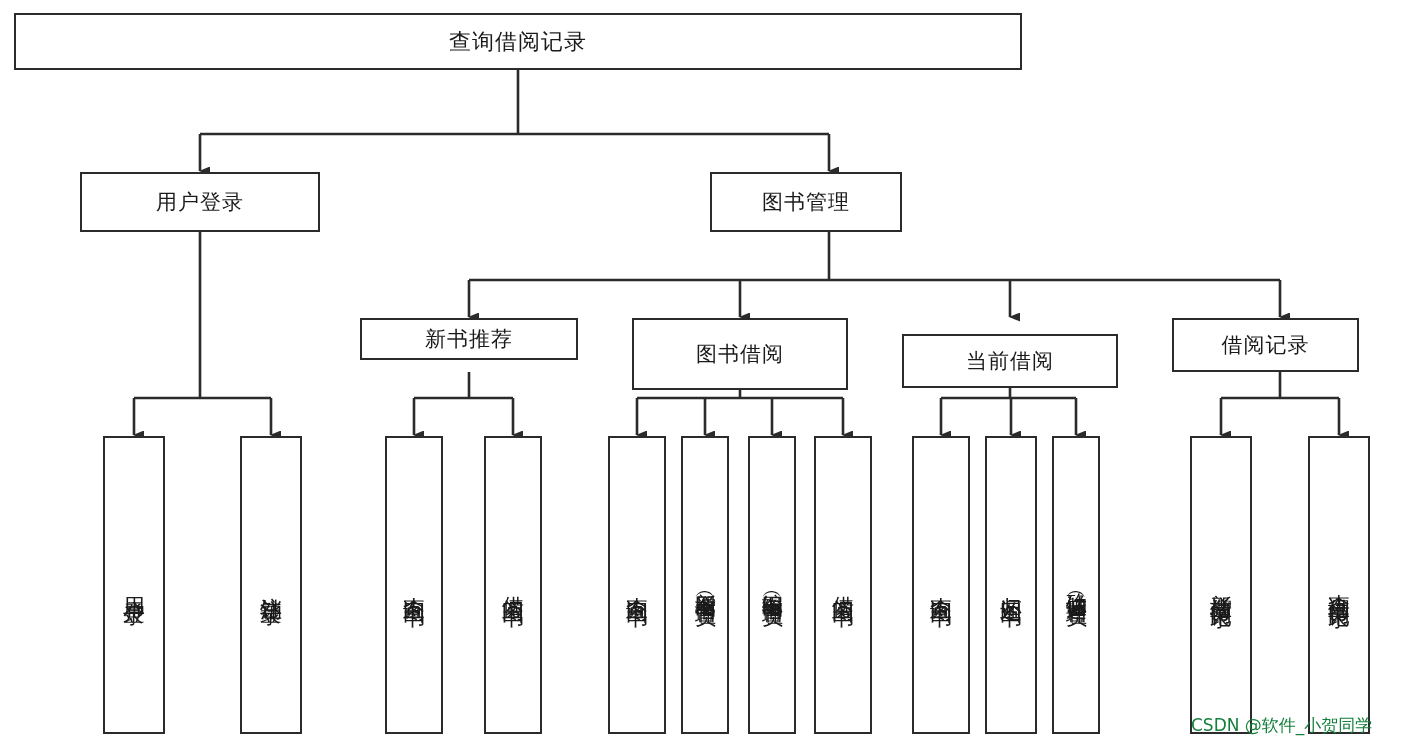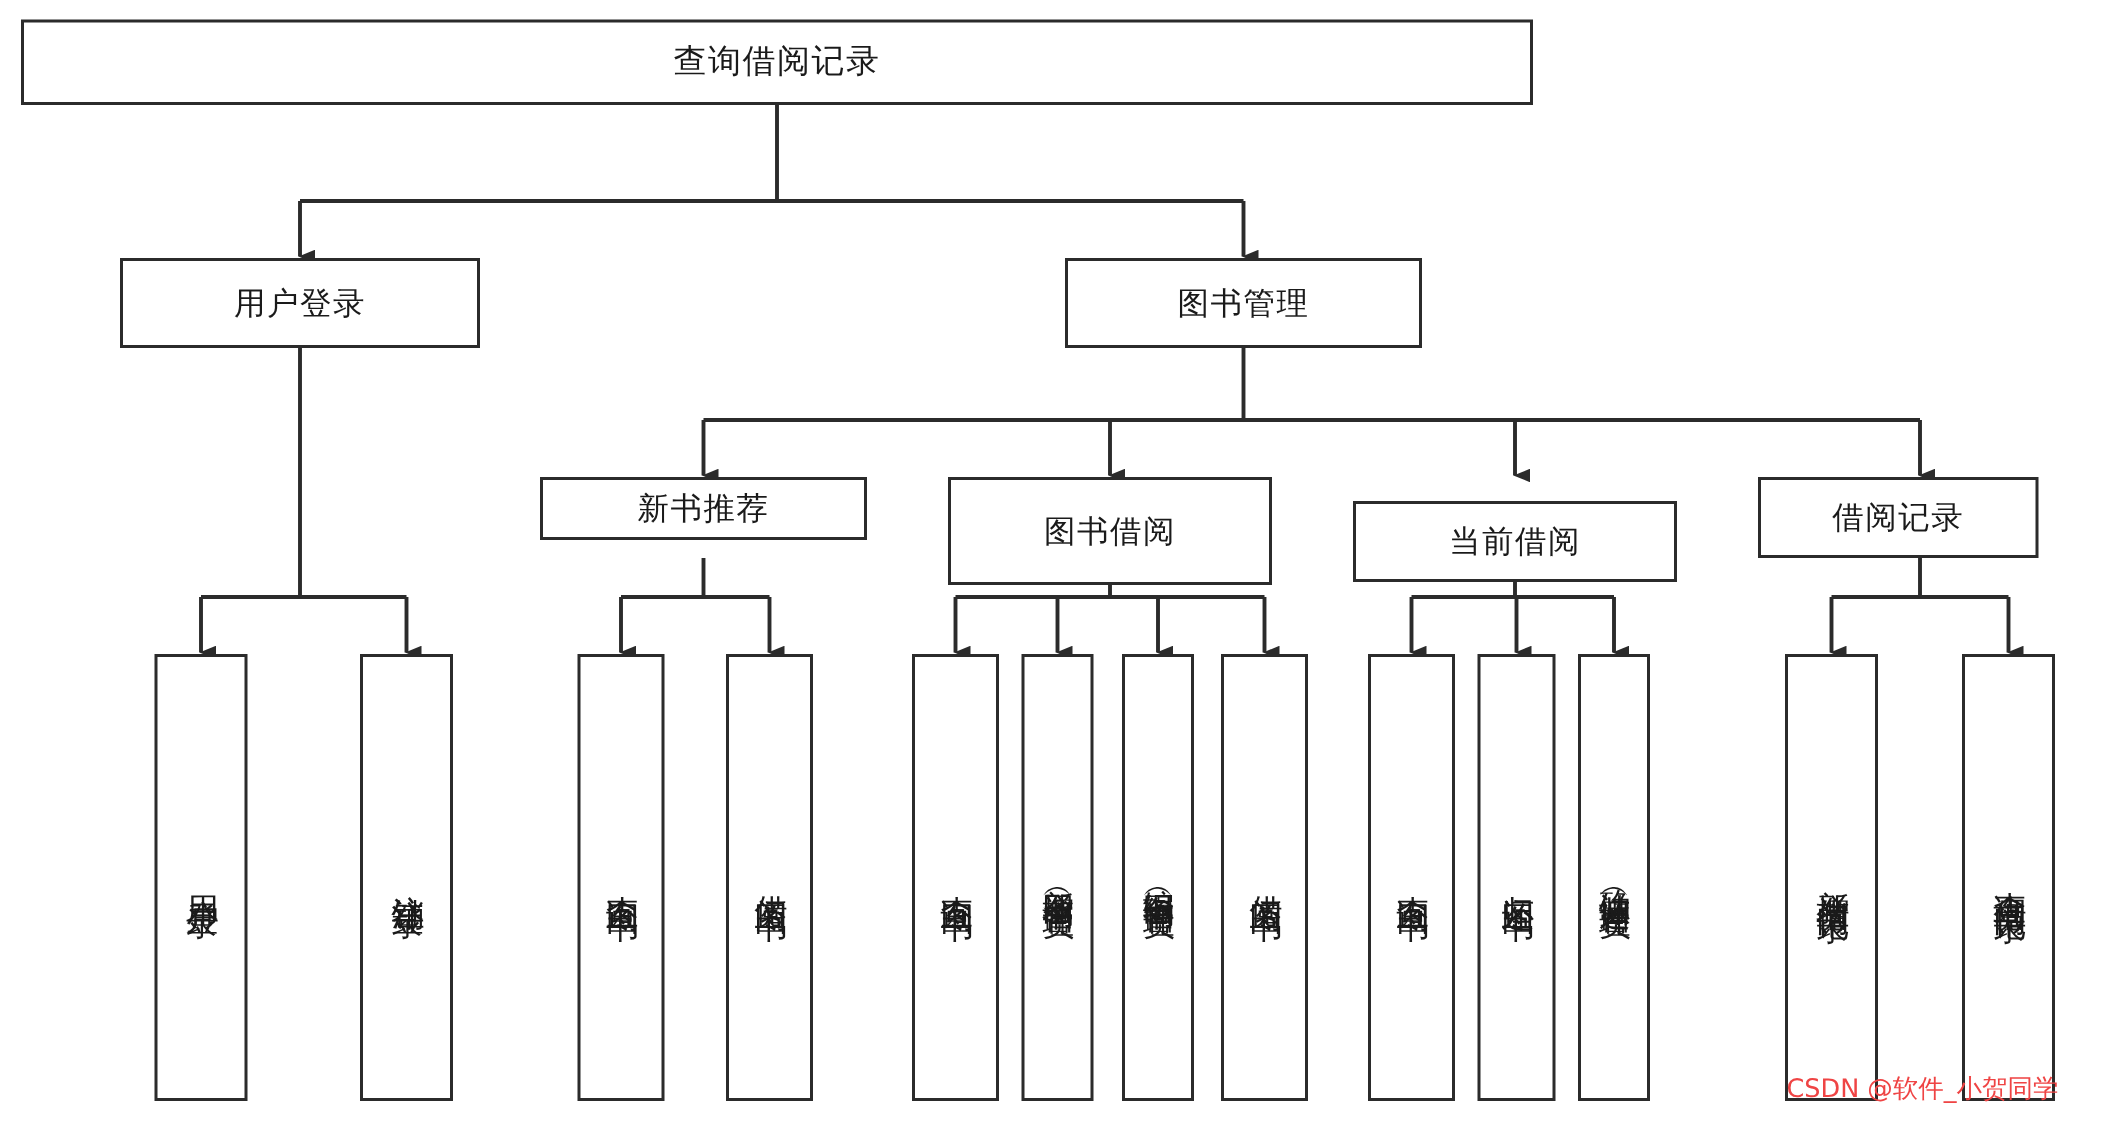--- a/index.html
+++ b/index.html
@@ -61,21 +61,21 @@
   }
   .v-label.narrow {
     font-size: 21px;
     letter-spacing: 2px;
   }
   #watermark {
     position: absolute;
     left: 1191px;
     top: 714px;
     font-size: 17px;
-    color: #ef4444;
+    color: #15803d;
     white-space: nowrap;
     font-family: "DejaVu Sans", "Liberation Sans", sans-serif;
     pointer-events: none;
   }
 </style>
 </head>
 <body>
 
 <div id="canvas">
   <svg id="edges" viewBox="0 0 1405 747" xmlns="http://www.w3.org/2000/svg">
@@ -121,21 +121,21 @@
       </g>
   </svg>
 
   <div id="nodes-layer">
       <div class="node tier0" style="left: 14px; top: 13px; width: 1008px; height: 57px;">
         <span class="node-label h-label">查询借阅记录</span>
       </div>
       <div class="node tier1" style="left: 80px; top: 172px; width: 240px; height: 60px;">
         <span class="node-label h-label">用户登录</span>
       </div>
-      <div class="node tier1" style="left: 710px; top: 172px; width: 238px; height: 60px;">
+      <div class="node tier1" style="left: 710px; top: 172px; width: 192px; height: 60px;">
         <span class="node-label h-label">图书管理</span>
       </div>
       <div class="node tier2" style="left: 360px; top: 318px; width: 218px; height: 42px;">
         <span class="node-label h-label">新书推荐</span>
       </div>
       <div class="node tier2" style="left: 632px; top: 318px; width: 216px; height: 72px;">
         <span class="node-label h-label">图书借阅</span>
       </div>
       <div class="node tier2" style="left: 902px; top: 334px; width: 216px; height: 54px;">
         <span class="node-label h-label">当前借阅</span>

